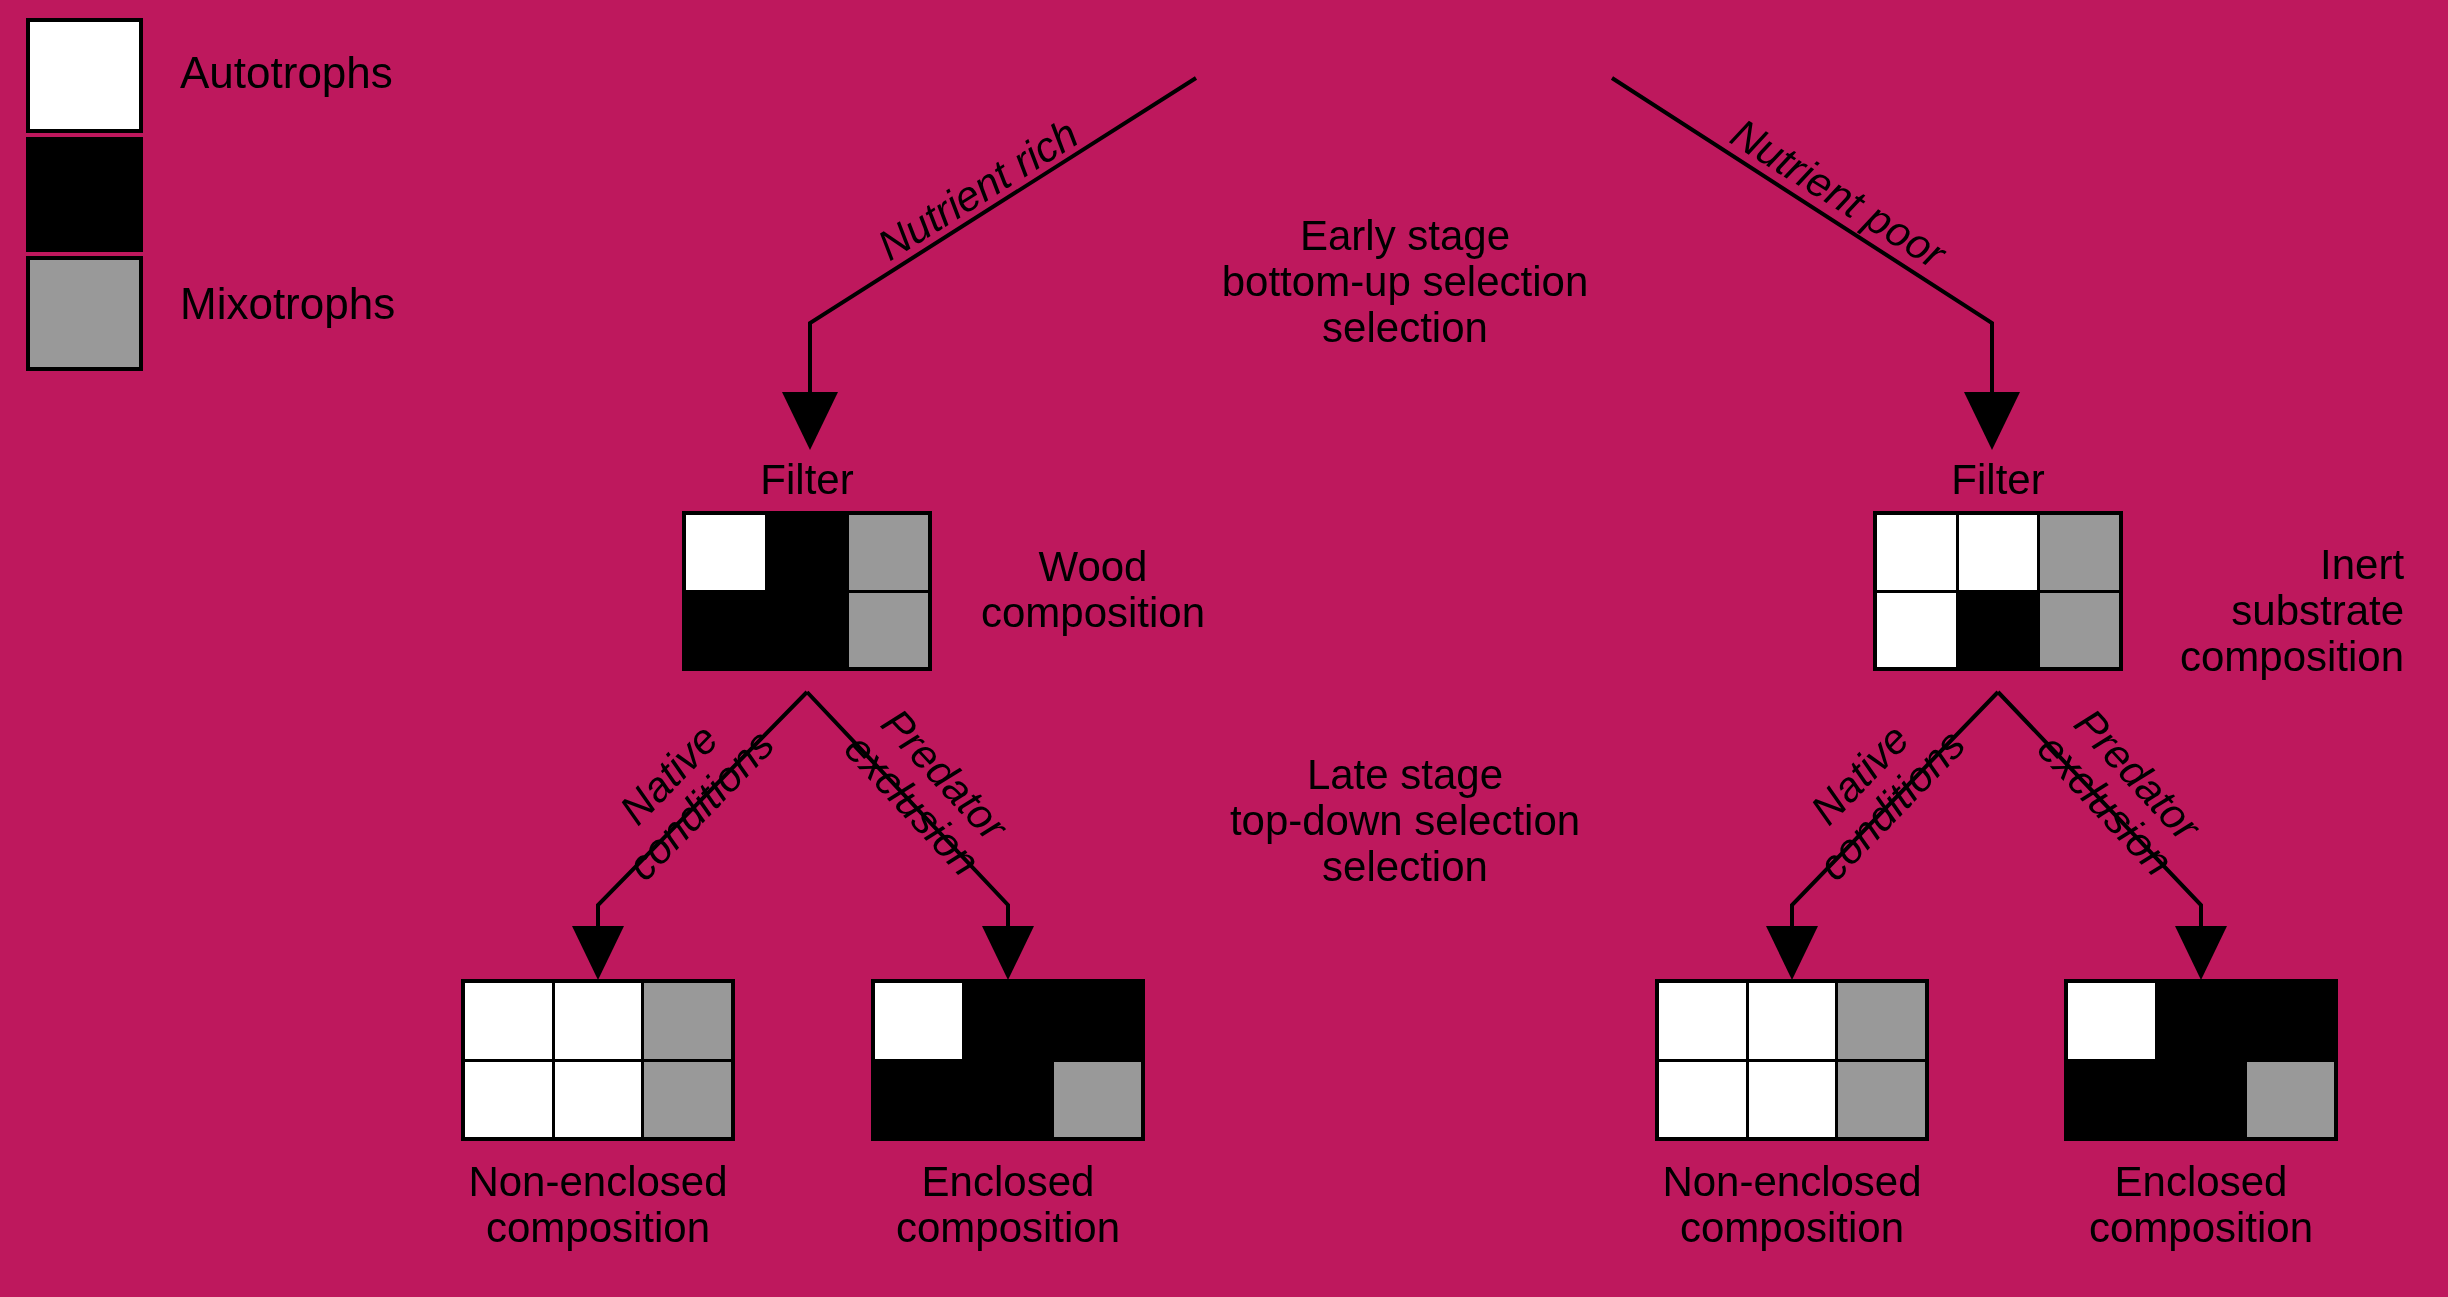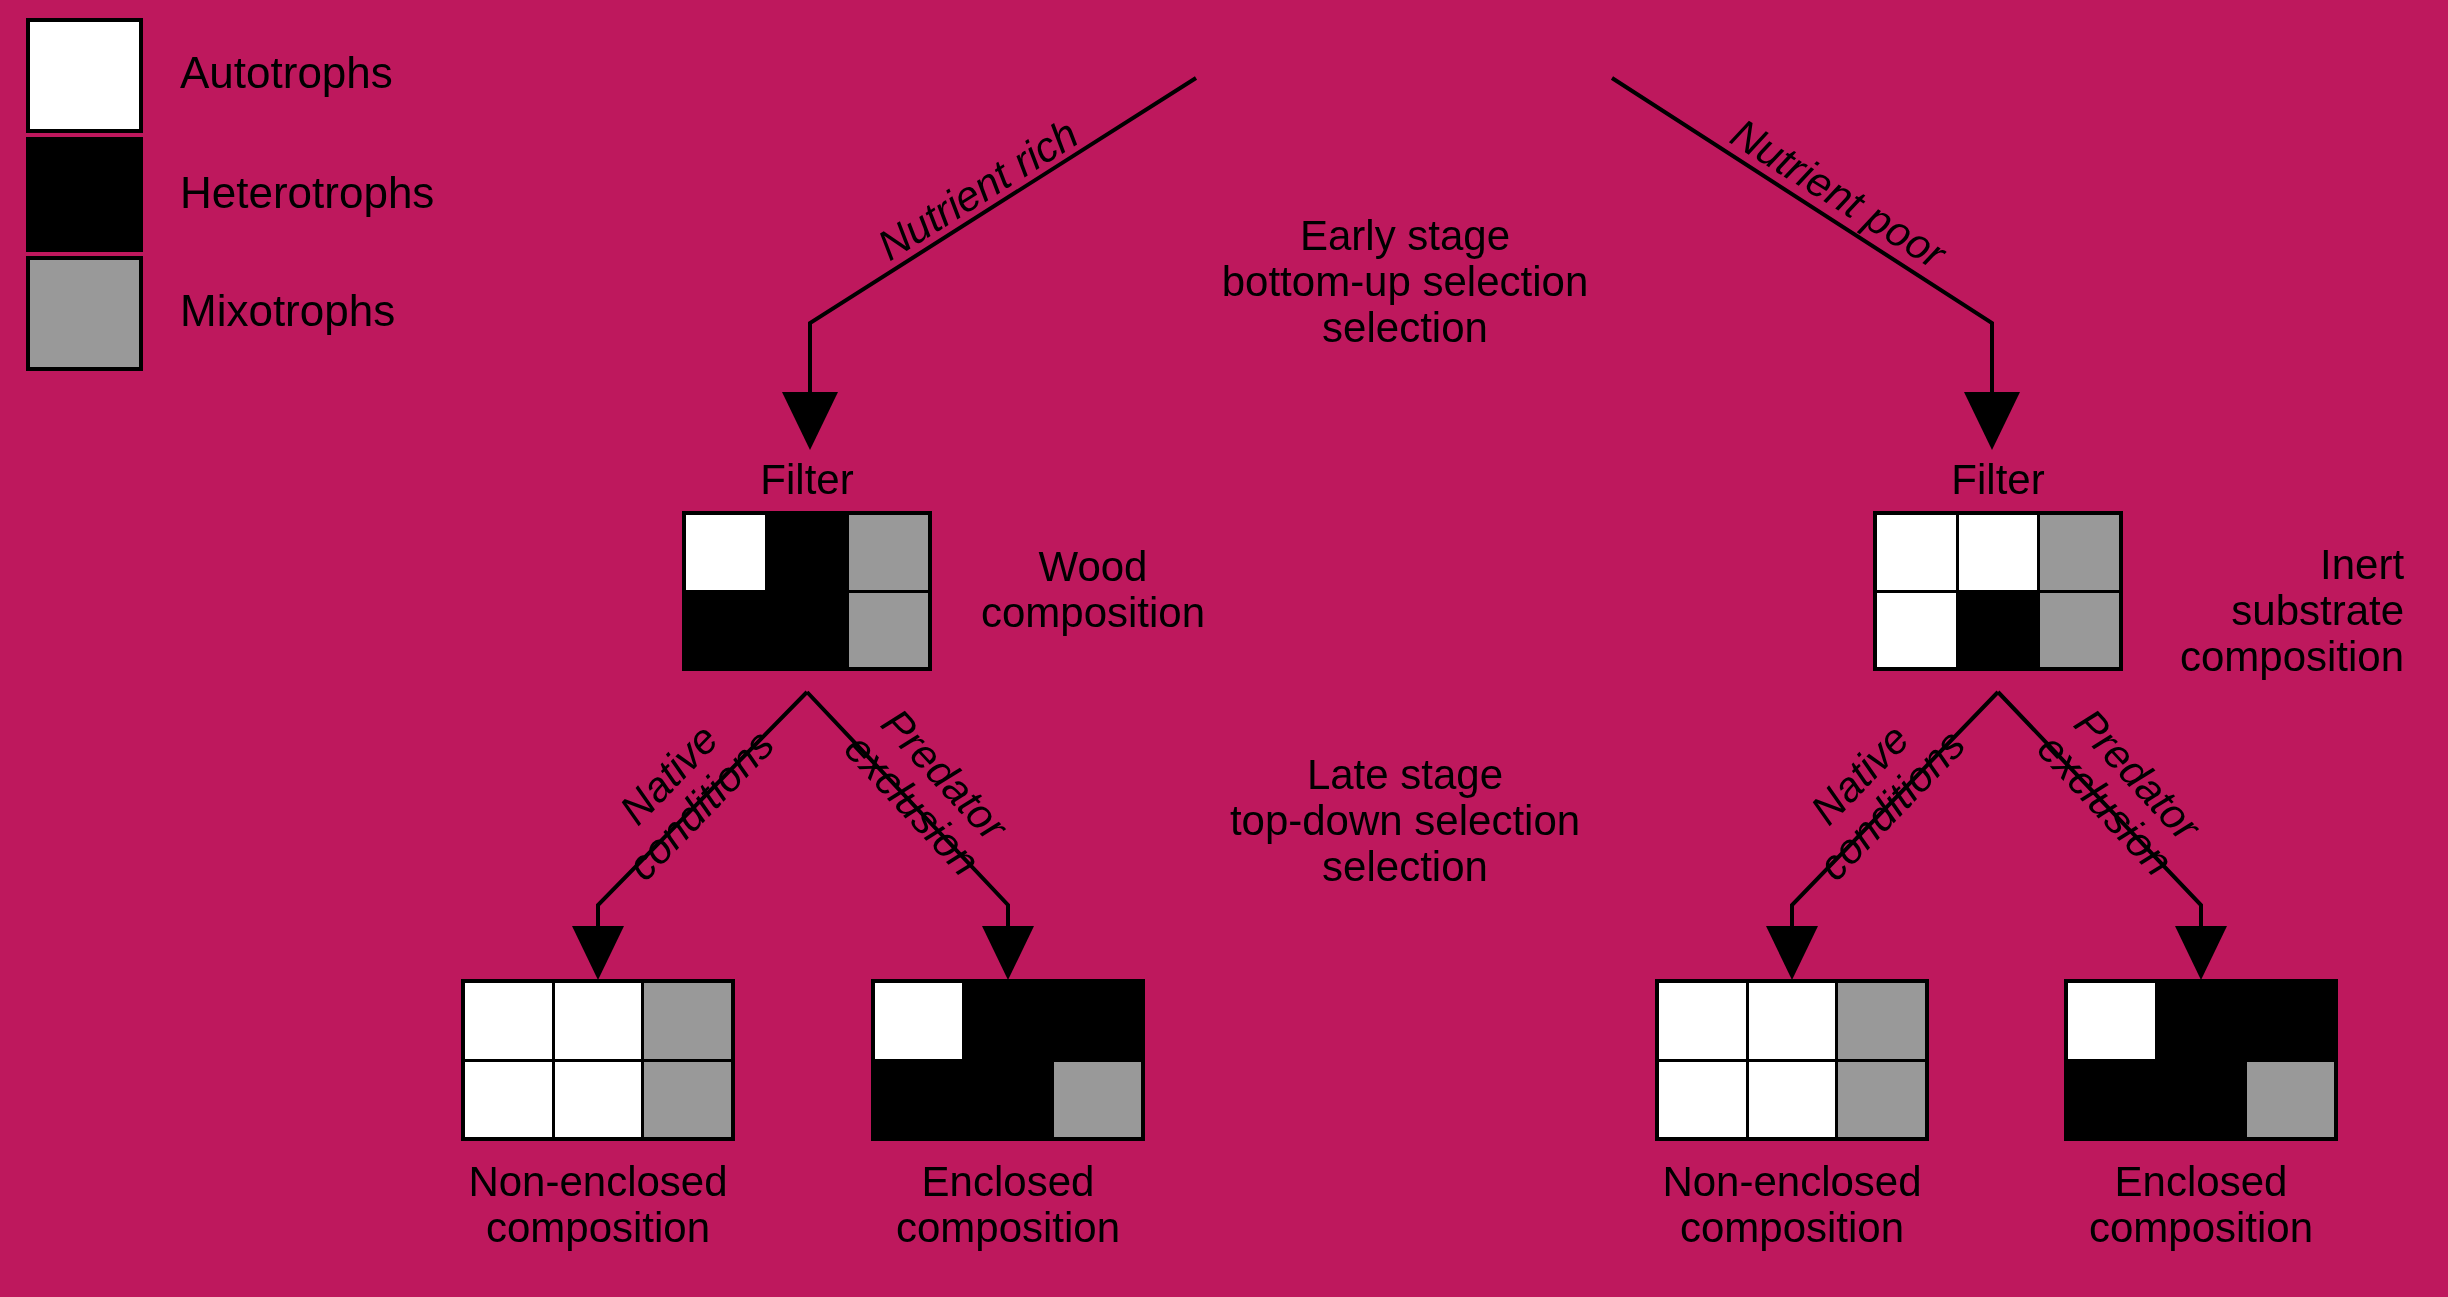--- a/index.html
+++ b/index.html
@@ -75,22 +75,21 @@
     <polygon points="1766,926 1818,926 1792,980"></polygon>
 
     <polyline points="1998,692 2201,905 2201,932"></polyline>
     <polygon points="2175,926 2227,926 2201,980"></polygon>
   </svg>
 
   <div class="swatch" style="left: 26px; top: 18px; background: rgb(255, 255, 255);"></div>
   <div class="swatch" style="left: 26px; top: 137px; background: rgb(0, 0, 0);"></div>
   <div class="swatch" style="left: 26px; top: 256px; background: rgb(153, 153, 153);"></div>
   <div class="legend-lbl" style="top:75px;">Autotrophs</div>
-  <div class="legend-lbl" style="top:195px;">Heterotrophs</div>
-  <div class="legend-lbl" style="top:313px;">Mixotrophs</div>
+  <div class="legend-lbl" style="top:306px;">Mixotrophs</div>
 
 
   <div class="lbl rot r-neg31" style="left:978px;  top:190px;">Nutrient rich</div>
   <div class="lbl rot r-pos32" style="left:1838px; top:194px;">Nutrient poor</div>
 
   <div class="lbl" style="left:1405px; top:282px;">Early stage
 bottom-up selection
 selection</div>
   <div class="lbl" style="left:1405px; top:821px;">Late stage
 top-down selection

